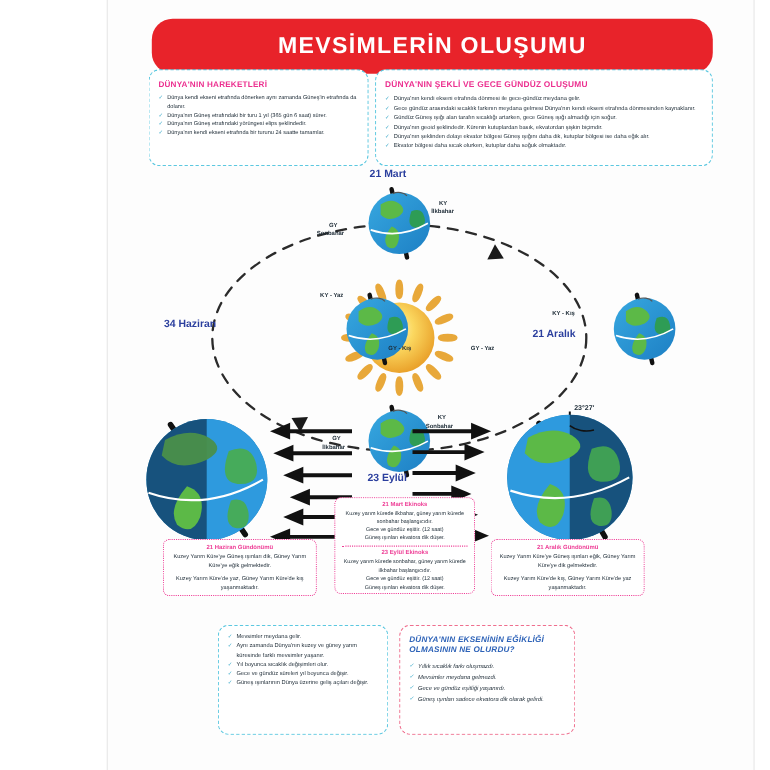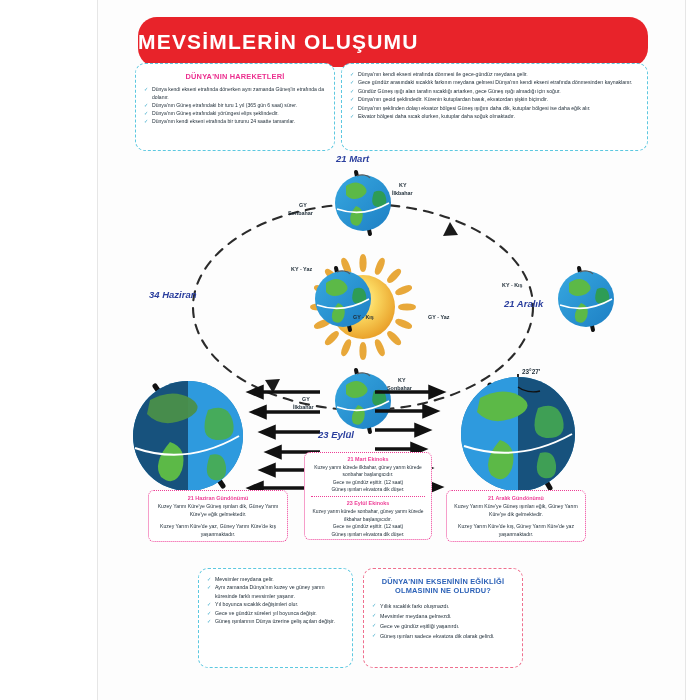--- a/index.html
+++ b/index.html
@@ -19,41 +19,40 @@
     overflow:hidden;
   }
 
   
   .title-banner{
     position:absolute;
     left:40px; top:17px;
     width:510px; height:50px;
     background:#e8232a;
     border-radius:19px;
-    display:flex;align-items:center;justify-content:flex-start;
+    display:flex;align-items:center;justify-content:center;
   }
   .title-banner .t{
     color:#ffffff;
     font-size:21px;
     font-weight:bold;
     letter-spacing:1.2px;
   }
 
   
   .infobox{
     position:absolute;
     border:1.6px dashed #5cc8e0;
     border-radius:10px;
     background:#ffffff;
     box-sizing:border-box;
     padding:6px 8px 6px 8px;
   }
   .infobox h4{
     margin:2px 0 5px 0;
-    text-align:center;
     color:#ec2f8f;
     font-size:7.4px;
     font-weight:bold;
     letter-spacing:.2px;
     line-height:1.25;
   }
   .infobox ul{
     margin:0;padding:0;list-style:none;
   }
   .infobox li{
@@ -73,21 +72,21 @@
   #box-hareketler{ left:37px; top:63px; width:200px; height:88px; }
   #box-sekil{ left:243px; top:63px; width:307px; height:88px; }
   #box-sekil h4{ font-size:7.6px; }
   #box-sekil li{ font-size:5.2px; line-height:1.62; }
 
   
   #box-egik{ left:100px; top:568px; width:155px; height:100px; }
   #box-egik h4{font-size:7.3px;}
   #box-egik li{font-size:5.2px;line-height:1.62;}
   #box-olurdu{ left:265px; top:568px; width:160px; height:100px;
-    border-color:#ef6f8e; }
+    border-color:#ef6f8e;font-style:italic; }
   #box-olurdu h4{color:#2e63b8;font-size:7.4px;}
   #box-olurdu li{font-size:5.3px;line-height:1.9;}
   #box-olurdu li:before{color:#3aa9c9;}
 
   
   .pinkbox{
     position:absolute;
     border:1.3px dotted #ee3e96;
     border-radius:6px;
     background:#ffffff;
@@ -120,21 +119,20 @@
   }
   #pink-ekinoks p{font-size:4.9px;line-height:1.5;margin:0;}
 
   
   .datelabel{
     position:absolute;
     color:#2b3f9e;
     font-size:9.5px;
     font-weight:bold;
     white-space:nowrap;
-    font-style:italic;
   }
   .hemlabel{
     position:absolute;
     color:#1d2b36;
     font-size:5.4px;
     font-weight:bold;
     line-height:1.25;
     white-space:nowrap;
     text-align:center;
   }
@@ -161,20 +159,21 @@
     <h4>DÜNYA'NIN HAREKETLERİ</h4>
     <ul>
       <li>Dünya kendi ekseni etrafında dönerken aynı zamanda Güneş'in etrafında da dolanır.</li>
       <li>Dünya'nın Güneş etrafındaki bir turu 1 yıl (365 gün 6 saat) sürer.</li>
       <li>Dünya'nın Güneş etrafındaki yörüngesi elips şeklindedir.</li>
       <li>Dünya'nın kendi ekseni etrafında bir turunu 24 saatte tamamlar.</li>
     </ul>
   </div>
 
   <div class="infobox" id="box-sekil">
+    <h4>DÜNYA'NIN ŞEKLİ VE GECE GÜNDÜZ OLUŞUMU</h4>
     <ul>
       <li>Dünya'nın kendi ekseni etrafında dönmesi ile gece-gündüz meydana gelir.</li>
       <li>Gece gündüz arasındaki sıcaklık farkının meydana gelmesi Dünya'nın kendi ekseni etrafında dönmesinden kaynaklanır.</li>
       <li>Gündüz Güneş ışığı alan tarafın sıcaklığı artarken, gece Güneş ışığı almadığı için soğur.</li>
       <li>Dünya'nın geoid şeklindedir. Kürenin kutuplardan basık, ekvatordan şişkin biçimdir.</li>
       <li>Dünya'nın şeklinden dolayı ekvator bölgesi Güneş ışığını daha dik, kutuplar bölgesi ise daha eğik alır.</li>
       <li>Ekvator bölgesi daha sıcak olurken, kutuplar daha soğuk olmaktadır.</li>
     </ul>
   </div>
 
@@ -414,25 +413,25 @@
   <div class="datelabel" style="left:238px;top:153px;">21 Mart</div>
   <div class="hemlabel" style="left:301px;top:182px;">KY</div>
   <div class="hemlabel" style="left:294px;top:190px;">İlkbahar</div>
   <div class="hemlabel" style="left:201px;top:202px;">GY</div>
   <div class="hemlabel" style="left:190px;top:210px;">Sonbahar</div>
 
   <div class="datelabel" style="left:51px;top:289px;">34 Haziran</div>
   <div class="hemlabel" style="left:193px;top:266px;">KY - Yaz</div>
   <div class="hemlabel" style="left:255px;top:314px;">GY - Kış</div>
 
-  <div class="datelabel" style="left:406px;top:298px;">21 Aralık</div>
+  <div class="datelabel" style="left:386px;top:298px;">21 Aralık</div>
   <div class="hemlabel" style="left:404px;top:282px;">KY - Kış</div>
   <div class="hemlabel" style="left:330px;top:314px;">GY - Yaz</div>
 
-  <div class="datelabel" style="left:220px;top:429px;">23 Eylül</div>
+  <div class="datelabel" style="left:236px;top:429px;">23 Eylül</div>
   <div class="hemlabel" style="left:300px;top:377px;">KY</div>
   <div class="hemlabel" style="left:289px;top:385px;">Sonbahar</div>
   <div class="hemlabel" style="left:204px;top:396px;">GY</div>
   <div class="hemlabel" style="left:195px;top:404px;">İlkbahar</div>
 
   <div class="angle-label" style="left:424px;top:368px;">23°27'</div>
 
   <div class="pinkbox" id="pink-haziran">
     <span class="ph">21 Haziran Gündönümü</span>
     <p>Kuzey Yarım Küre'ye Güneş ışınları dik, Güney Yarım Küre'ye  eğik gelmektedir.</p>

